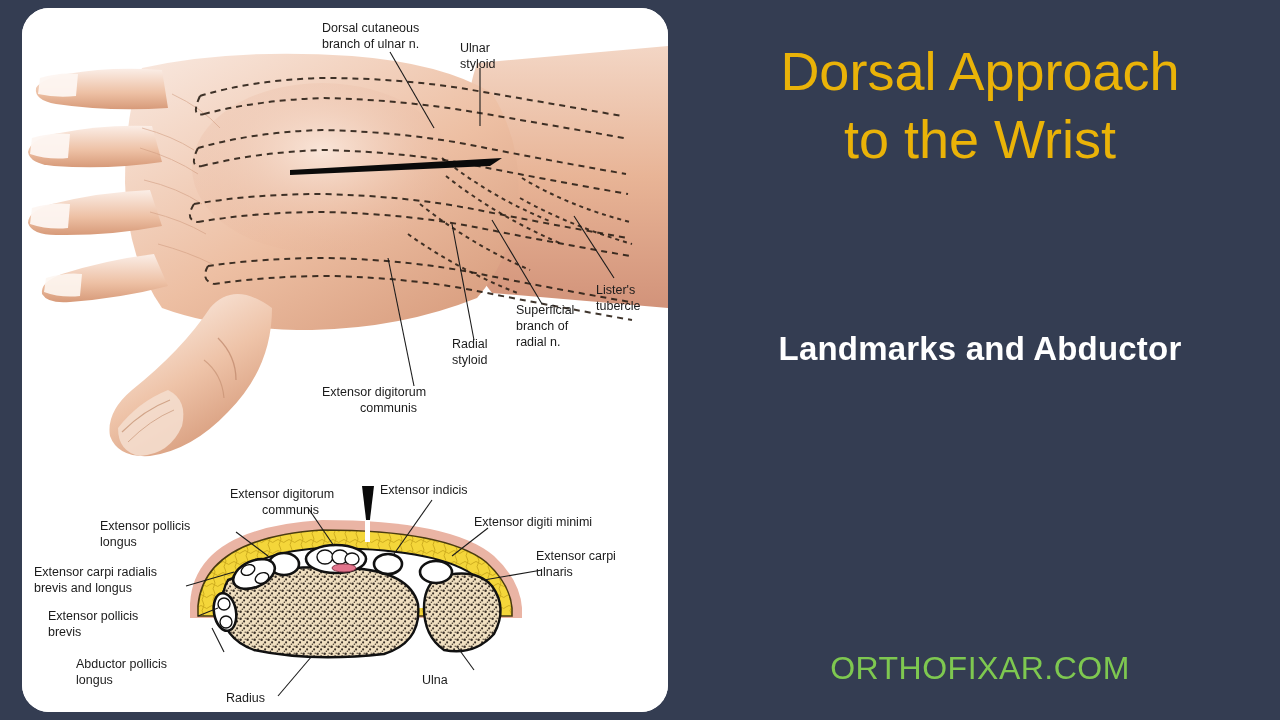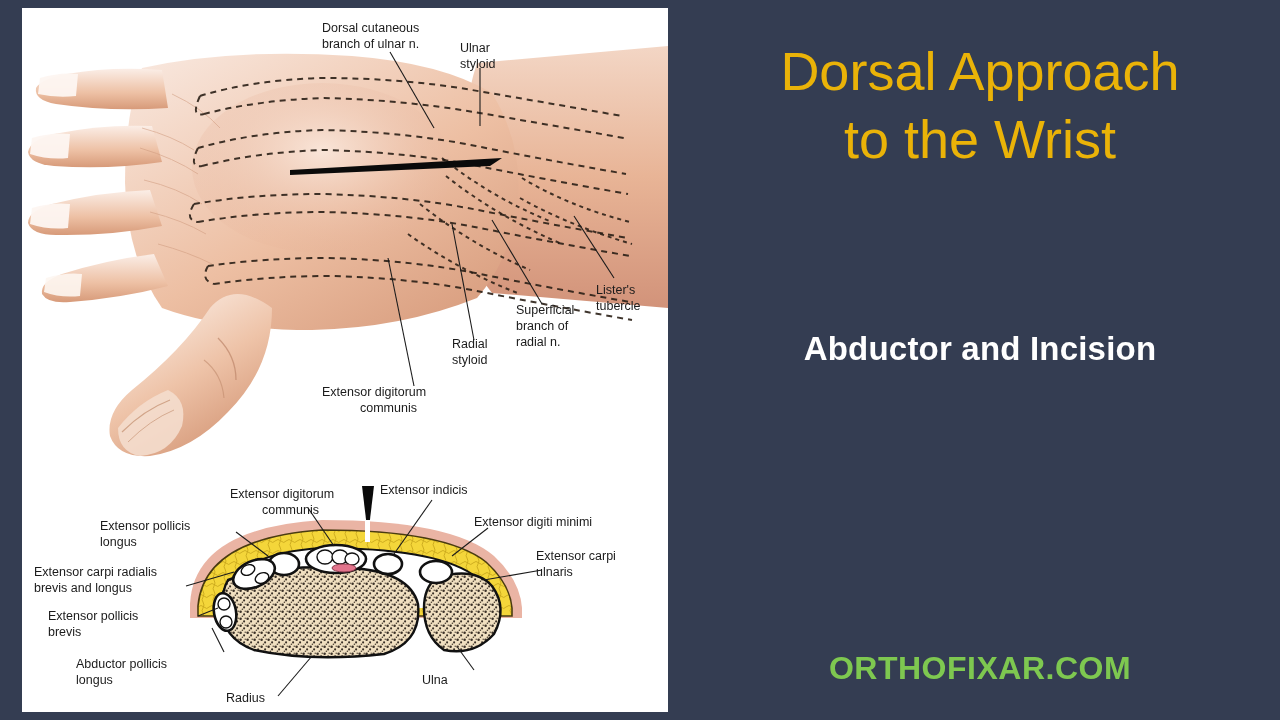--- a/index.html
+++ b/index.html
@@ -22,20 +22,21 @@
 
   
   #figure-panel {
     position: absolute;
     left: 22px;
     top: 8px;
     width: 646px;
     height: 704px;
     background: #ffffff;
     overflow: hidden;
+    border-radius: 27px;
   }
   #figure-svg { display: block; width: 646px; height: 704px; }
 
   
   #text-column {
     position: absolute;
     left: 680px;
     top: 0;
     width: 600px;
     height: 720px;
@@ -65,21 +66,21 @@
     letter-spacing: 0.2px;
   }
   #site-brand {
     position: absolute;
     left: 0;
     top: 650px;
     width: 600px;
     text-align: center;
     color: #7ec850;
     font-size: 32px;
-    font-weight: bold;
+    font-weight: normal;
     letter-spacing: 0.5px;
   }
 
   
   .lbl {
     font-family: "Liberation Sans", sans-serif;
     font-size: 12.5px;
     fill: #1b1b1b;
   }
   .leader { stroke: #1b1b1b; stroke-width: 1.1; fill: none; }
@@ -323,17 +324,17 @@
         <g>
           <text class="lbl" x="400" y="676">Ulna</text>
         </g>
       </g>
     </svg>
   </div>
 
   <div id="text-column">
     <div id="slide-title">Dorsal Approach
 to the Wrist</div>
-    <div id="slide-subtitle">Abductor and Incision</div>
+    <div id="slide-subtitle">Landmarks and Abductor</div>
     <div id="site-brand">ORTHOFIXAR.COM</div>
   </div>
 
 </div>
 
 </body></html>

